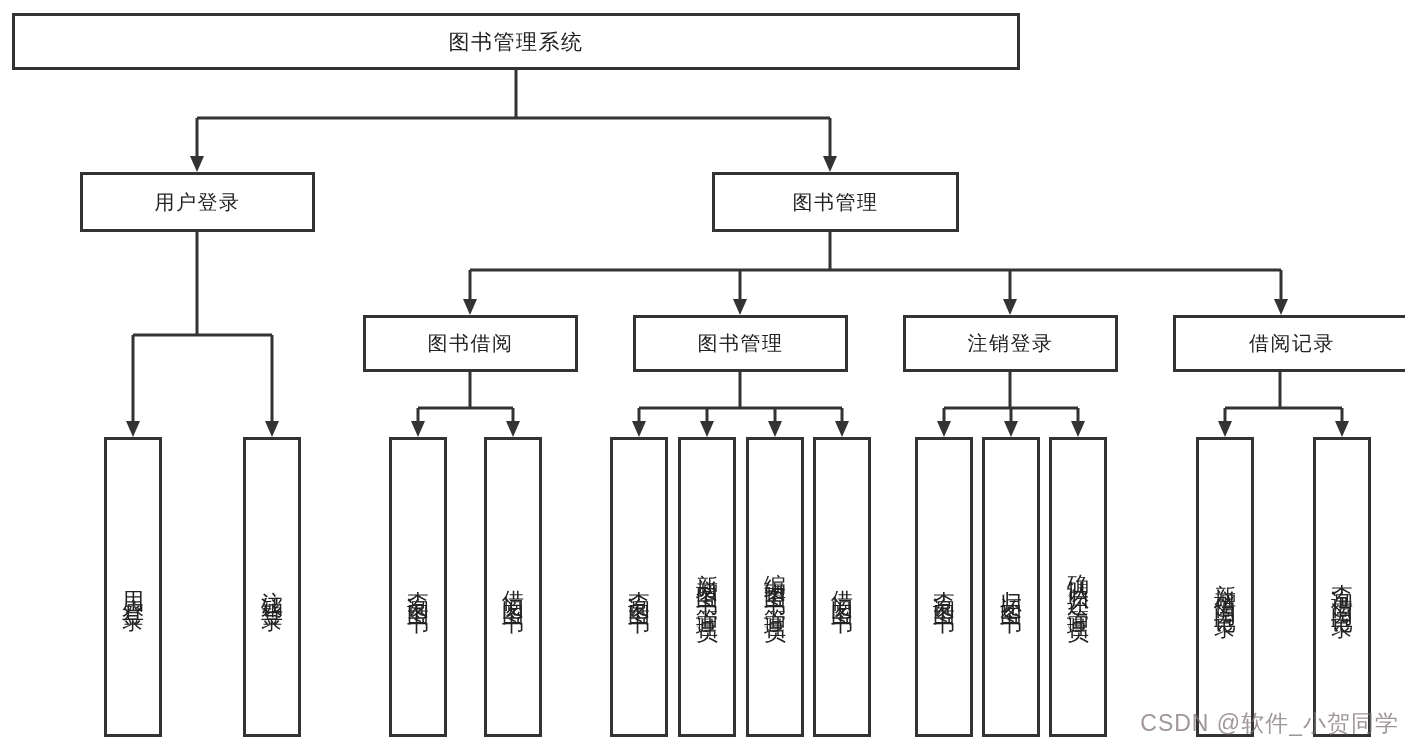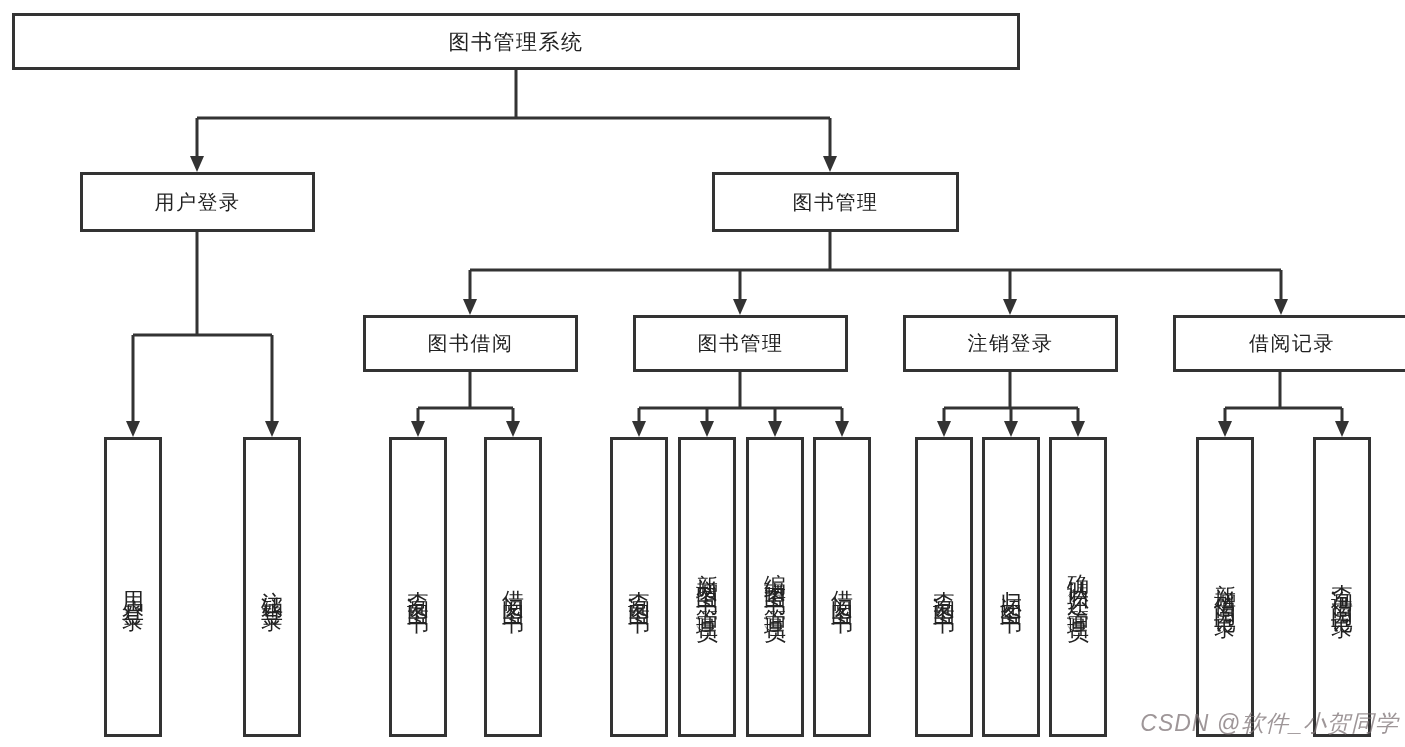--- a/index.html
+++ b/index.html
@@ -38,21 +38,20 @@
   }
   .watermark{
     position:absolute;
     top:708px;
     right:6px;
     font-size:23px;
     letter-spacing:1px;
     color:rgba(125,115,117,0.75);
     z-index:3;
     white-space:nowrap;
-    font-style:italic;
   }
 </style>
 </head>
 <body>
 
 <div class="canvas">
 
   <svg class="wires" width="1405" height="747" viewBox="0 0 1405 747">
     <g stroke="#333333" stroke-width="3" fill="none">
 

